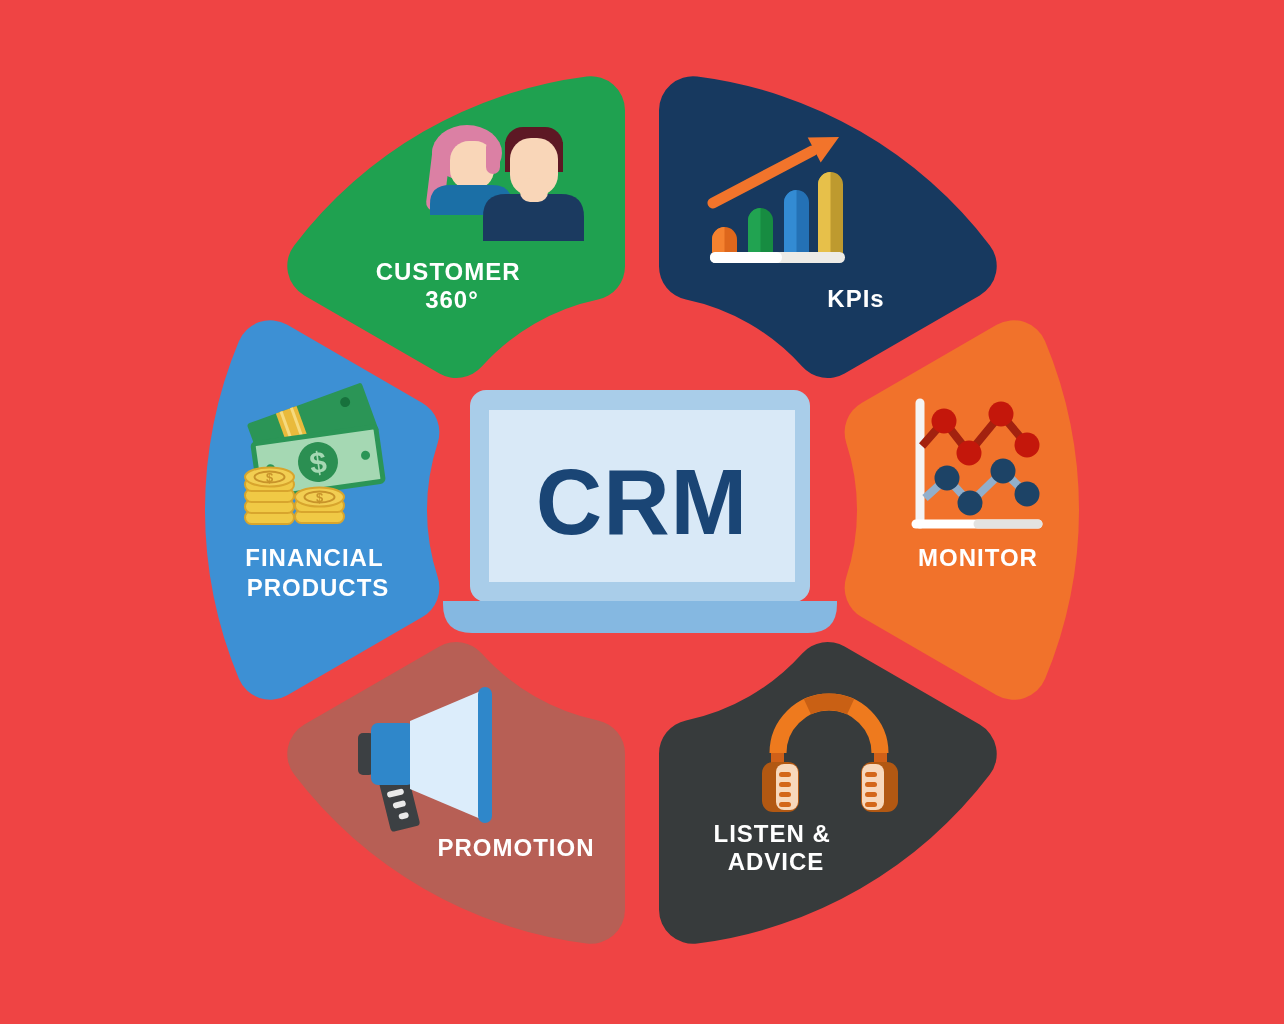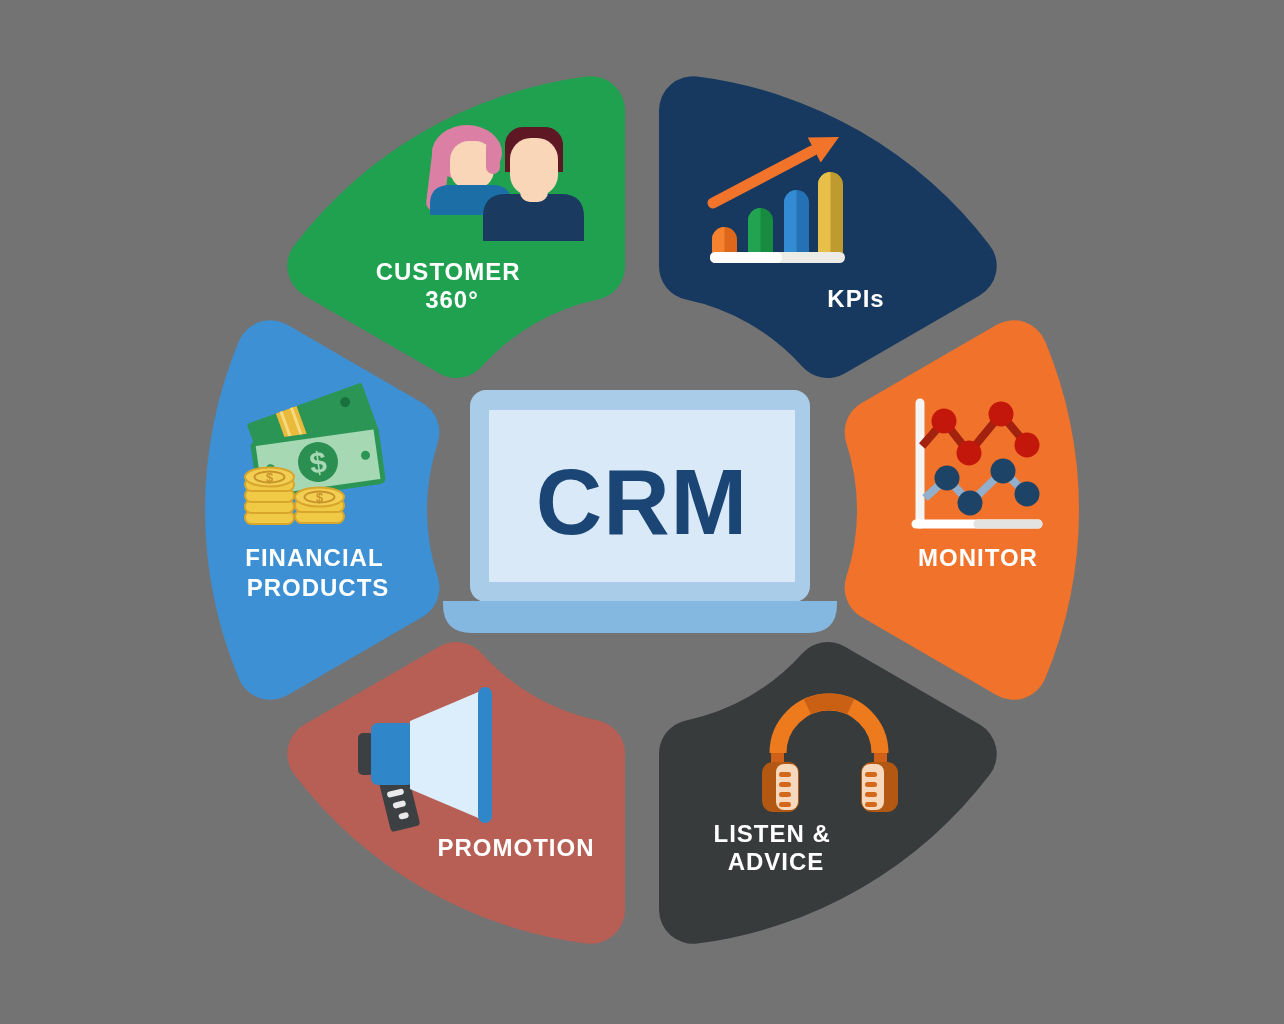--- a/index.html
+++ b/index.html
@@ -5,21 +5,21 @@
 <style>
   html, body {
     margin: 0;
     padding: 0;
     background: #FFFFFF;
   }
   .stage {
     position: relative;
     width: 1284px;
     height: 1024px;
-    background: #737373;
+    background: #ef4444;
     overflow: hidden;
     font-family: "Liberation Sans", sans-serif;
   }
   svg { display: block; }
   .seg-label {
     font-family: "Liberation Sans", sans-serif;
     font-weight: bold;
     font-size: 24px;
     letter-spacing: 1px;
     text-anchor: middle;

